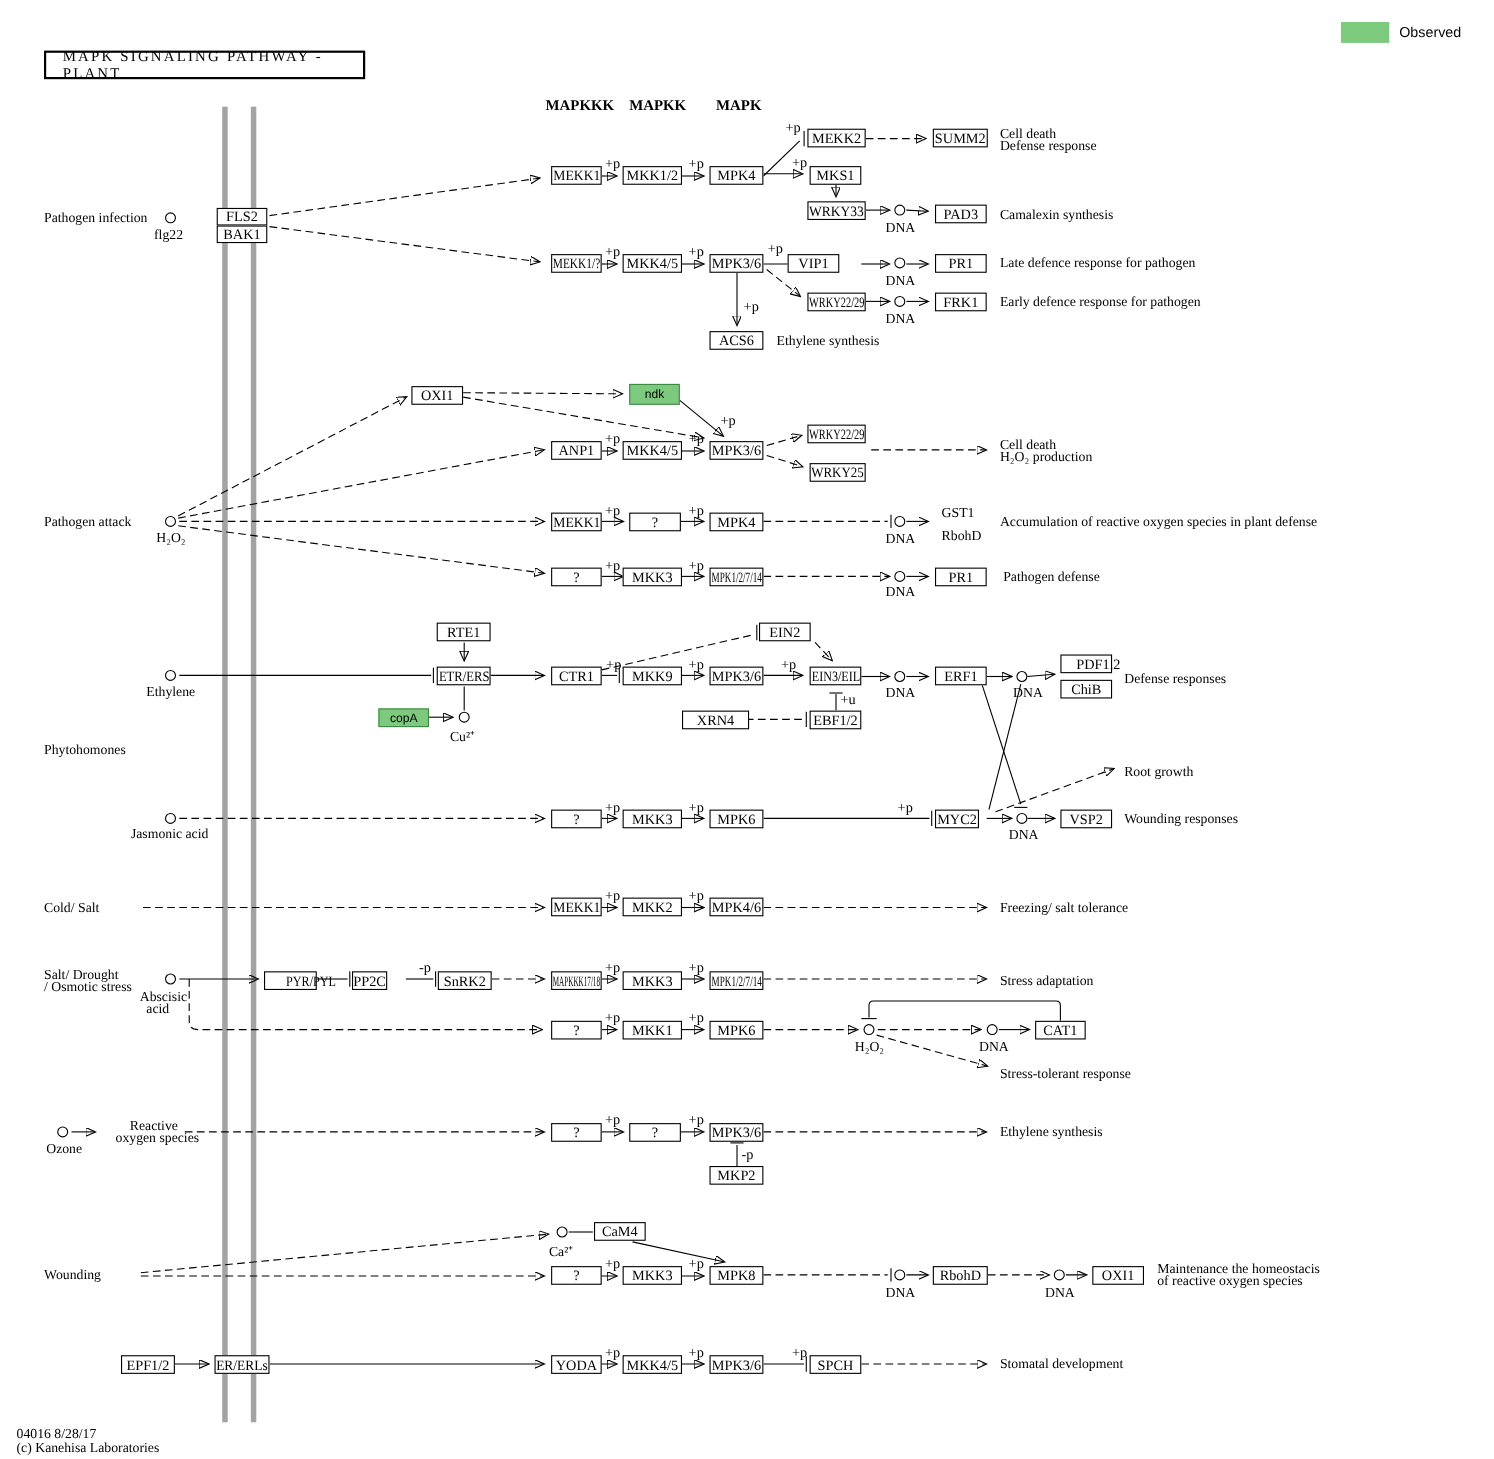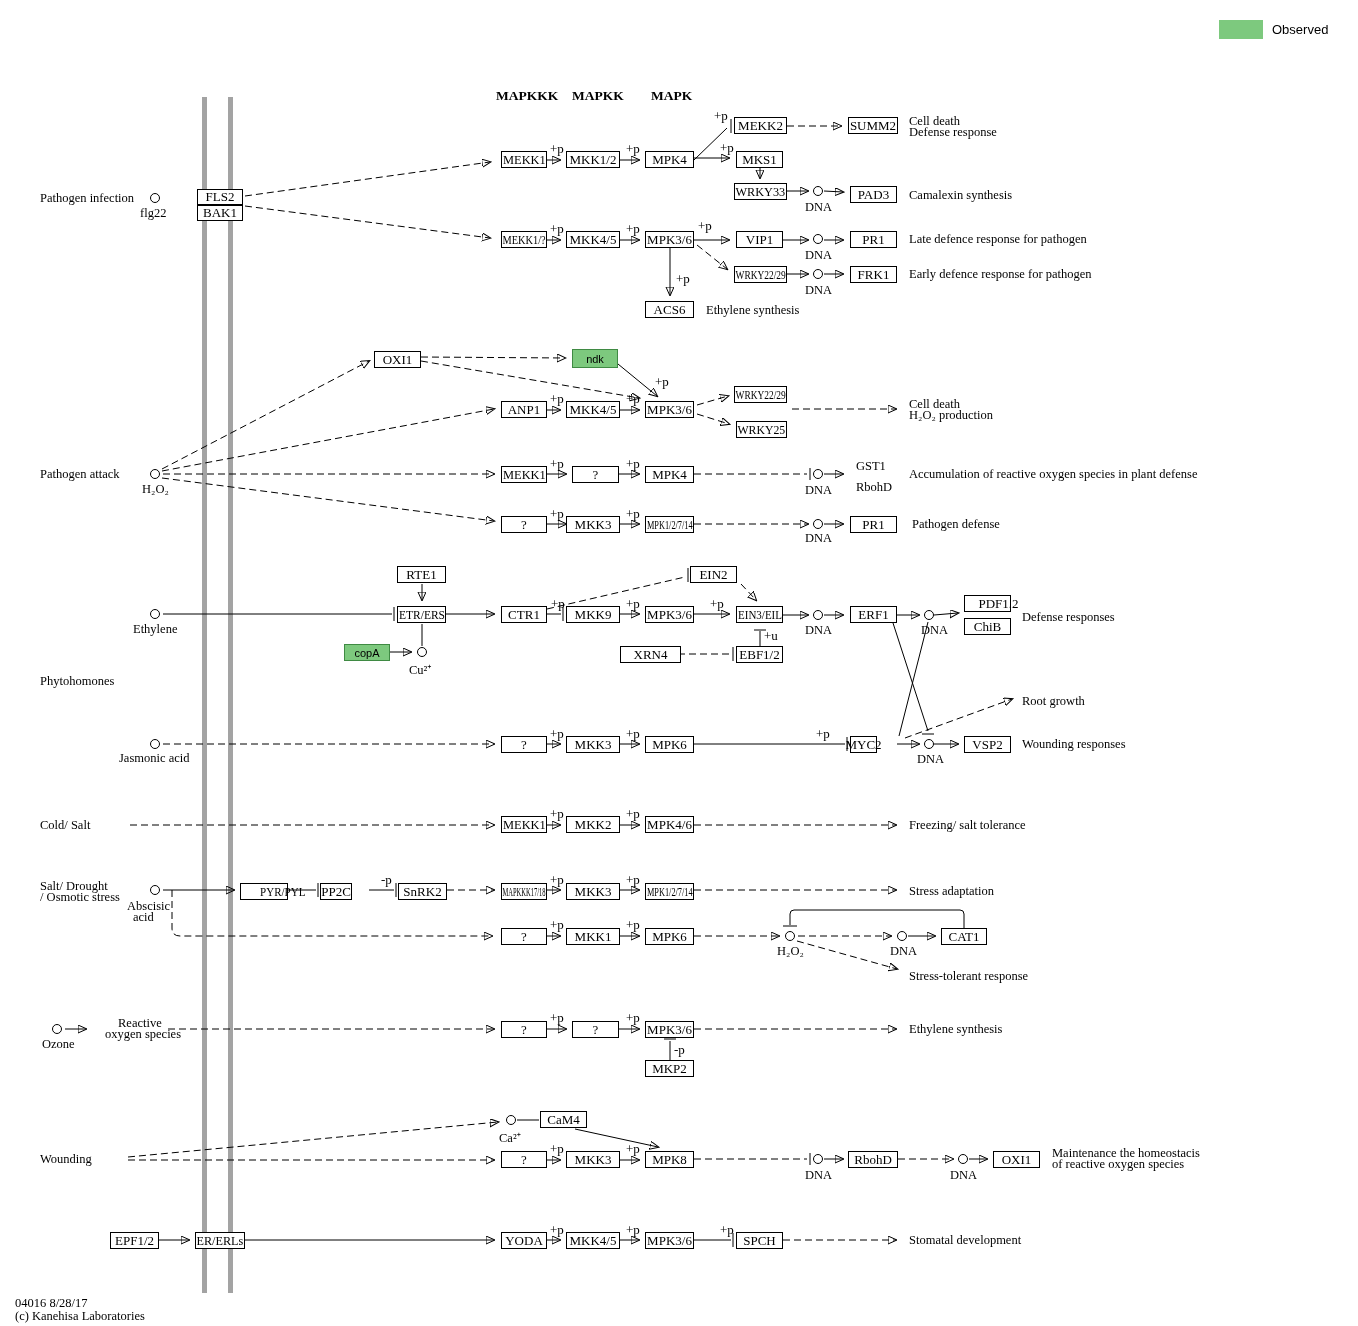--- a/index.html
+++ b/index.html
@@ -24,20 +24,23 @@
             font:13.5px "Liberation Serif",serif;letter-spacing:2px;background:#fff;z-index:4}
   .legend-swatch{position:absolute;left:1219px;top:20px;width:44px;height:19px;z-index:4}
   .legend-label{position:absolute;left:1272px;top:22px;font:13px "Liberation Sans",sans-serif;z-index:4}
   .credit{position:absolute;left:15px;font:12.5px "Liberation Serif",serif;z-index:4}
 </style>
 </head>
 <body>
 
 <div id="diagram">
 
+  <div class="titlebox">
+    <span>MAPK  SIGNALING  PATHWAY  -  PLANT</span>
+  </div>
 
   <div class="legend-swatch" style="background: rgb(125, 201, 126);"></div>
   <div class="legend-label">Observed</div>
 
   <div class="membrane" style="left:202px;top:97px;height:1196px"></div>
   <div class="membrane" style="left:228px;top:97px;height:1196px"></div>
 
   <svg class="edges" width="1358" height="1326">
     <defs>
       <marker id="ah" markerWidth="10" markerHeight="9" refX="8" refY="4" orient="auto">
@@ -211,21 +214,21 @@
     </div>
     <div class="node" style="left: 501px; top: 231px; width: 46px; height: 17px;">
       <span style="transform: scaleX(0.796);">MEKK1/?</span>
     </div>
     <div class="node" style="left: 566px; top: 231px; width: 54px; height: 17px;">
       <span>MKK4/5</span>
     </div>
     <div class="node" style="left: 645px; top: 231px; width: 49px; height: 17px;">
       <span>MPK3/6</span>
     </div>
-    <div class="node" style="left: 736px; top: 231px; width: 47px; height: 17px;">
+    <div class="node" style="left: 716px; top: 231px; width: 47px; height: 17px;">
       <span>VIP1</span>
     </div>
     <div class="node" style="left: 850px; top: 231px; width: 47px; height: 17px;">
       <span>PR1</span>
     </div>
     <div class="node" style="left: 734px; top: 266px; width: 53px; height: 17px;">
       <span style="transform: scaleX(0.725);">WRKY22/29</span>
     </div>
     <div class="node" style="left: 850px; top: 266px; width: 47px; height: 17px;">
       <span>FRK1</span>
@@ -307,21 +310,21 @@
     </div>
     <div class="node" style="left: 850px; top: 606px; width: 47px; height: 17px;">
       <span>ERF1</span>
     </div>
     <div class="node" style="left: 964px; top: 595px; width: 47px; height: 17px; padding-left: 22px;">
       <span>PDF1.2</span>
     </div>
     <div class="node" style="left: 964px; top: 618px; width: 47px; height: 17px;">
       <span>ChiB</span>
     </div>
-    <div class="node" style="left: 850px; top: 736px; width: 27px; height: 17px;">
+    <div class="node" style="left: 850px; top: 736px; width: 40px; height: 17px;">
       <span>MYC2</span>
     </div>
     <div class="node" style="left: 964px; top: 736px; width: 47px; height: 17px;">
       <span>VSP2</span>
     </div>
     <div class="node" style="left: 501px; top: 736px; width: 46px; height: 17px;">
       <span>?</span>
     </div>
     <div class="node" style="left: 566px; top: 736px; width: 54px; height: 17px;">
       <span>MKK3</span>

